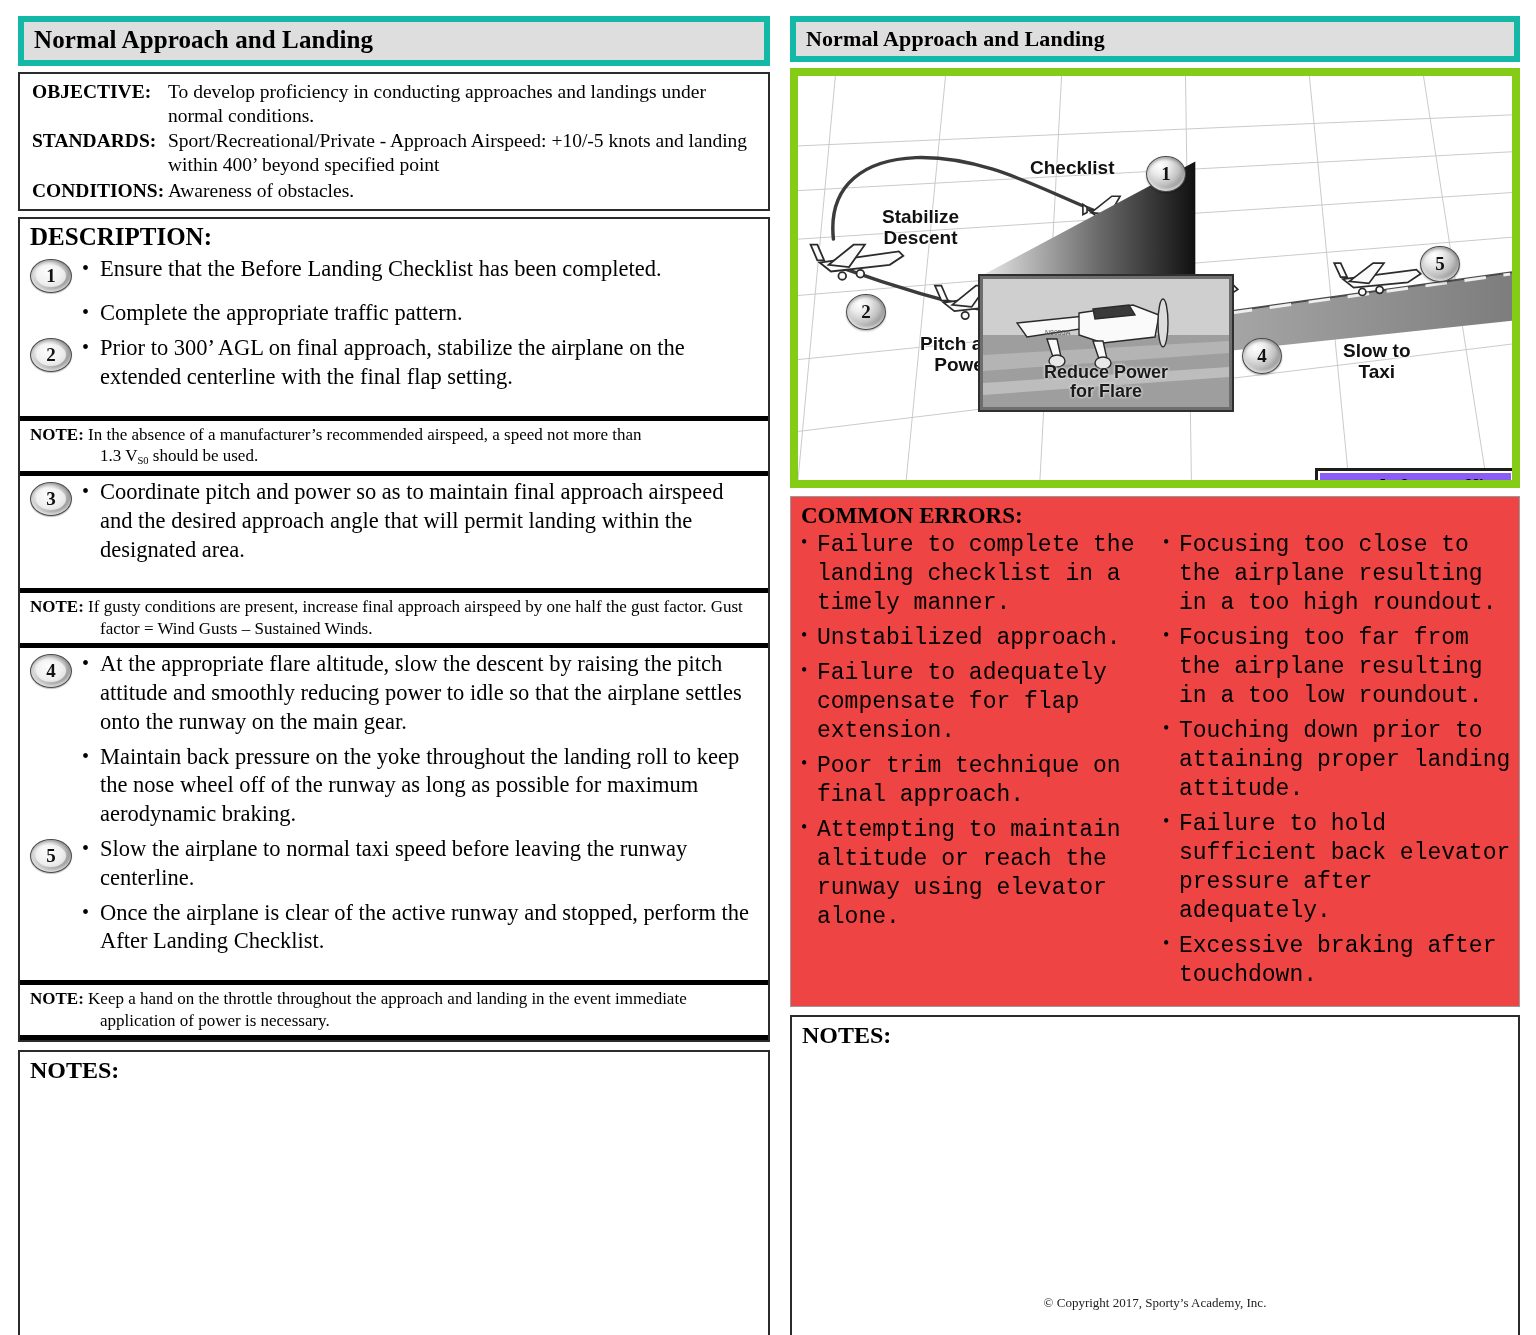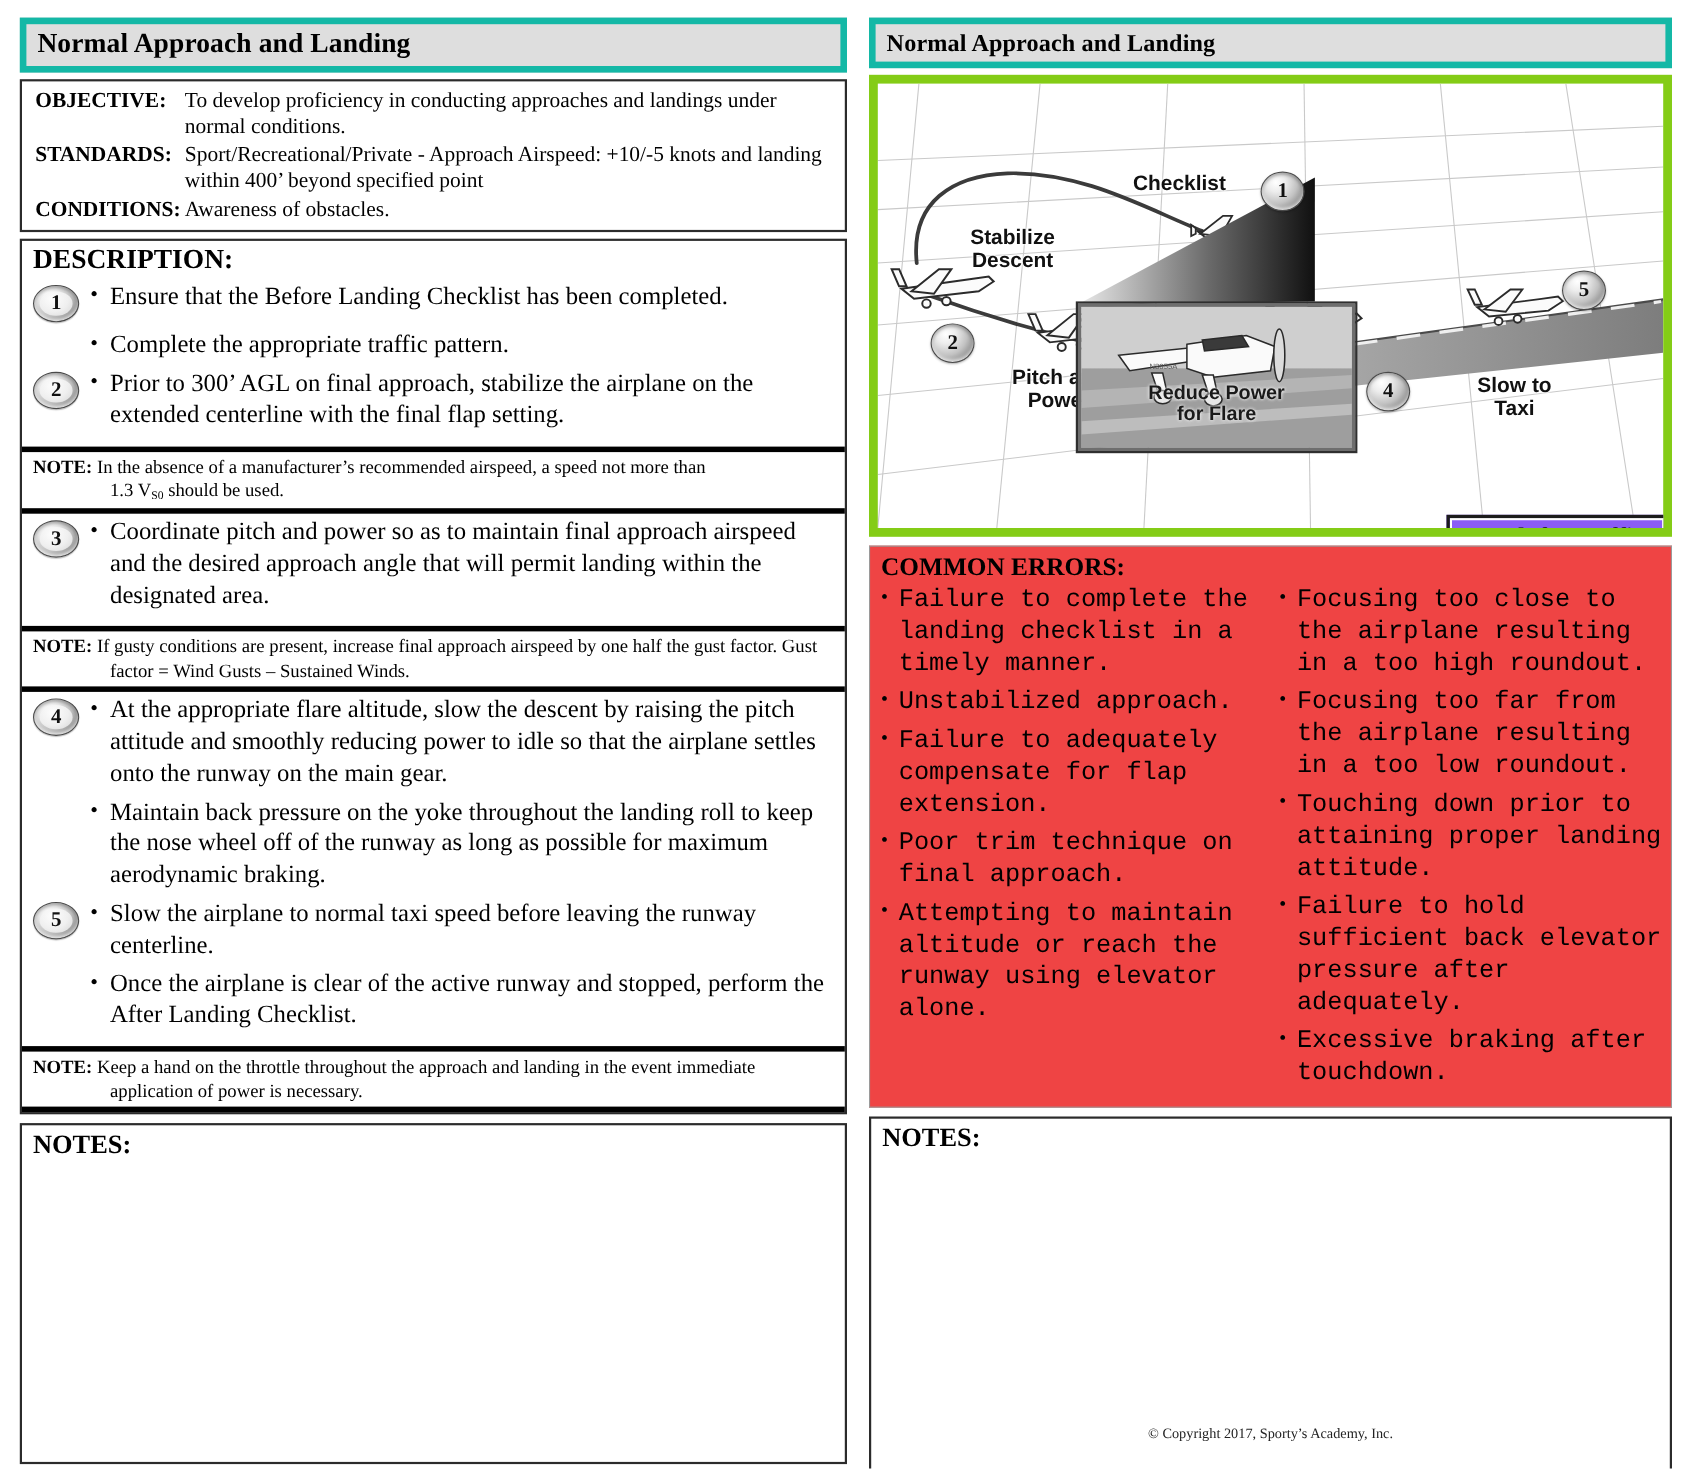--- a/index.html
+++ b/index.html
@@ -67,21 +67,21 @@
   }
   .badge span { position: relative; z-index: 1; }
   .bullet-dot { flex: 0 0 18px; font-size: 20px; line-height: 1.28; padding-top: 1px; }
   .step-text { flex: 1; font-size: 22.5px; line-height: 1.28; }
 
   
   .note-strip {
     border-top: 5px solid #000;
     border-bottom: 5px solid #000;
     padding: 3px 12px 4px 10px;
-    margin: 2px 0 2px 0;
+    margin: 12px 0 2px 0;
   }
   .note-strip p { margin: 0; font-size: 17px; line-height: 1.26; text-indent: 0; padding-left: 70px; }
   .note-strip p:first-child { text-indent: -70px; }
   .note-lbl { font-weight: bold; }
   sub { font-size: 0.62em; vertical-align: -0.26em; }
 
   
   .notes-box { border: 2px solid #2b2b2b; background:#fff; }
   .notes-title { font-weight: bold; font-size: 24px; padding: 5px 0 0 10px; }
 
@@ -105,21 +105,21 @@
     display:flex; align-items:center; justify-content:center;
     font-family: "Liberation Serif", serif; font-weight: bold; font-size: 19px; color:#111;
   }
   .inset-photo {
     position: absolute; left: 182px; top: 200px; width: 252px; height: 134px;
     border: 3px solid #6e6e6e; outline: 2px solid #2f2f2f;
     background: linear-gradient(#cfcfcf 0%, #c3c3c3 40%, #9d9d9d 60%, #8e8e8e 100%);
     overflow: hidden;
   }
   .inset-cap {
-    position: absolute; left: 0; right: 0; bottom: 21px; text-align: center;
+    position: absolute; left: 0; right: 0; bottom: 6px; text-align: center;
     font-family: "Liberation Sans", sans-serif; font-weight: bold; font-size: 18px;
     line-height: 1.05; color: #1a1a1a; text-shadow: 0 0 3px #e8e8e8, 0 0 3px #e8e8e8; white-space: pre-line;
   }
   .traffic-box {
     position: absolute; left: 517px; top: 392px;
     border: 3px solid #1c1c1c; background: #8b5cf6;
     box-shadow: inset 0 0 0 2px #fff;
     padding: 4px 11px 5px 11px;
     font-weight: bold; font-size: 23px; white-space: nowrap;
   }

